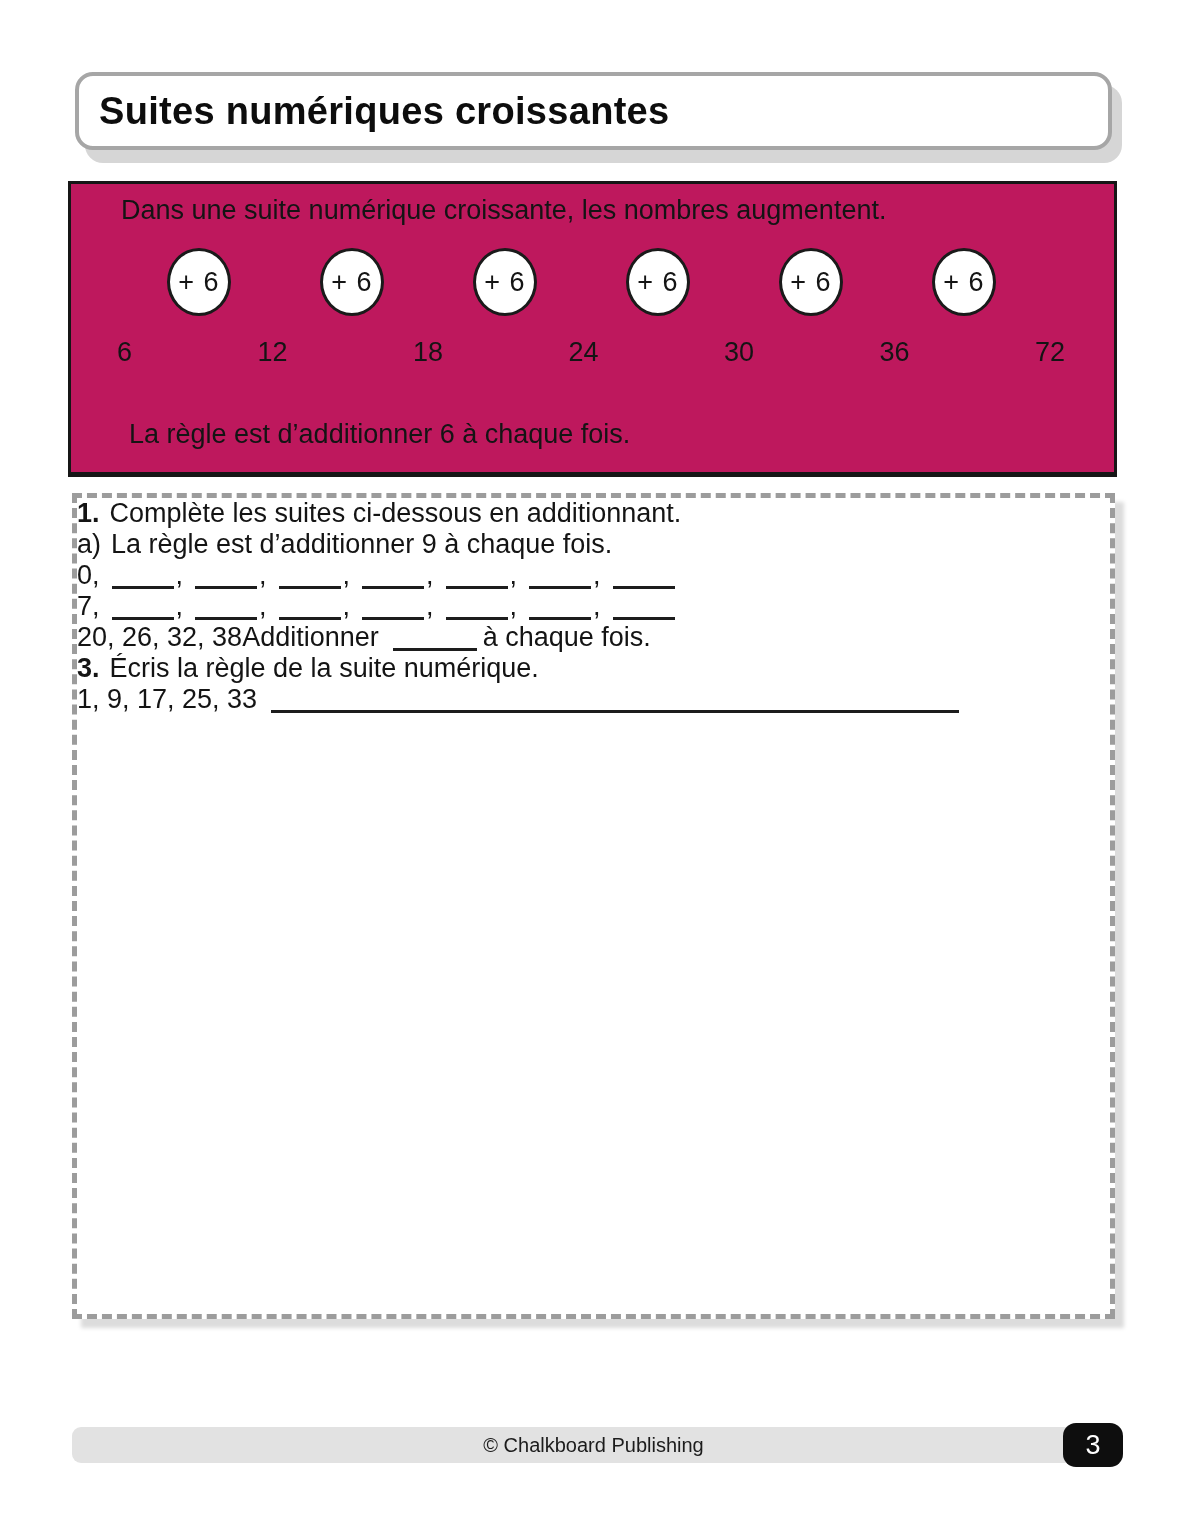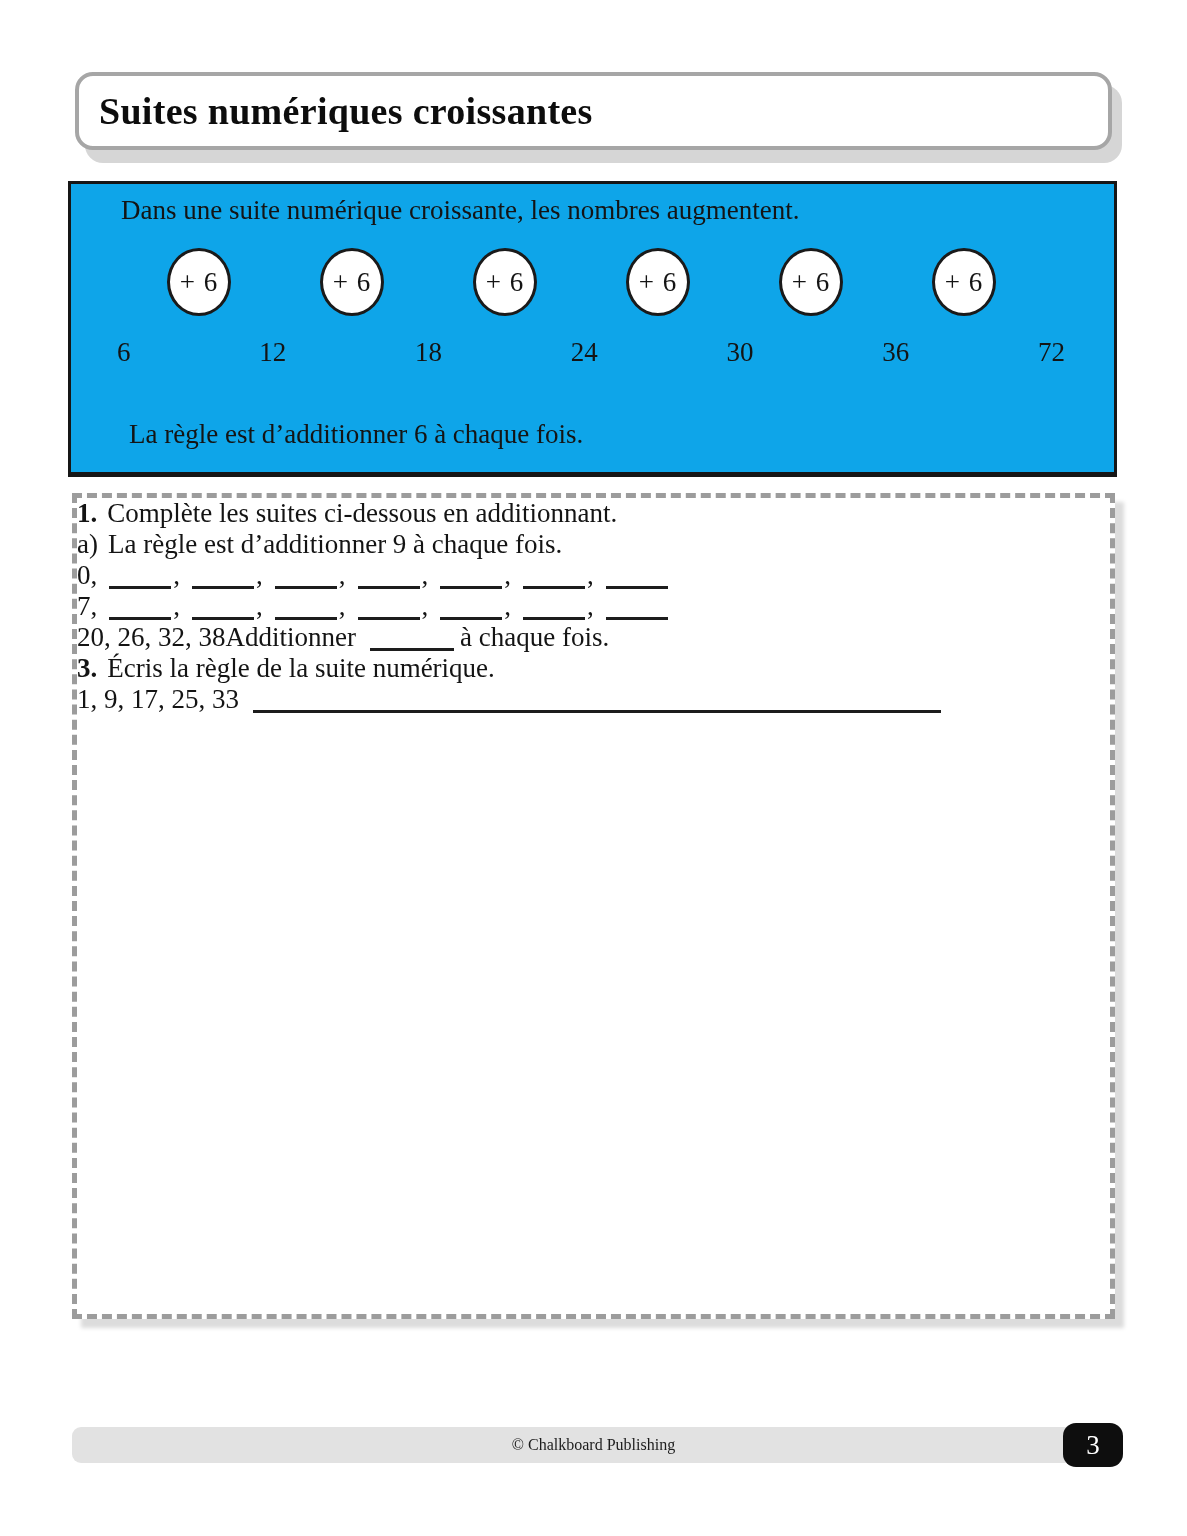--- a/index.html
+++ b/index.html
@@ -1,31 +1,31 @@
 <!DOCTYPE html>
 <html><head>
 <meta charset="utf-8">
 <style>
   html,body{margin:0;padding:0;background:#ffffff;}
   body{width:1187px;height:1536px;font-family:"Liberation Sans", sans-serif;color:#141414;}
-  .page{position:relative;width:1187px;height:1536px;background:#fff;overflow:hidden;font-family:Liberation Serif, serif;}
+  .page{position:relative;width:1187px;height:1536px;background:#fff;overflow:hidden;}
 
   
   .title-bar{
     position:absolute;left:75px;top:72px;width:1029px;height:70px;
     background:#fff;border:4px solid #a6a6a6;border-radius:18px;
     box-shadow:10px 13px 0 #d6d6d6;
     display:flex;align-items:center;
   }
   .title-bar h1{margin:0;padding-left:20px;font-size:38px;font-weight:bold;letter-spacing:.3px;color:#0d0d0d;}
 
   
   .example-box{
     position:absolute;left:68px;top:181px;width:1043px;height:288px;
-    background:#0ea5e9;border:3px solid #161616;border-bottom-width:5px;
+    background:#be185d;border:3px solid #161616;border-bottom-width:5px;
   }
   .example-intro{position:absolute;left:50px;top:11px;margin:0;font-size:27px;}
   .circles-row{
     position:absolute;left:0;top:64px;width:100%;box-sizing:border-box;
     display:flex;justify-content:space-between;padding:0 118px 0 96px;
   }
   .plus-circle{
     width:58px;height:62px;border:3px solid #1a1a1a;border-radius:50%;
     display:flex;align-items:center;justify-content:center;
     font-size:27px;letter-spacing:1px;background:#fff;
@@ -67,21 +67,21 @@
   .add-word{}
 
   
   .footer-bar{
     position:absolute;left:72px;top:1427px;width:1043px;height:36px;
     background:#e2e2e2;border-radius:9px;
   }
   .footer-text{
     position:absolute;left:0;top:0;width:100%;height:36px;
     display:flex;align-items:center;justify-content:center;
-    font-size:16px;color:#1c1c1c;margin:0;
+    font-size:20px;color:#1c1c1c;margin:0;
   }
   .page-num{
     position:absolute;right:-8px;top:-4px;width:60px;height:44px;
     background:#0e0e0e;border-radius:13px;color:#ffffff;
     display:flex;align-items:center;justify-content:center;
     font-size:27px;font-weight:500;
   }
 </style>
 </head>
 <body>

